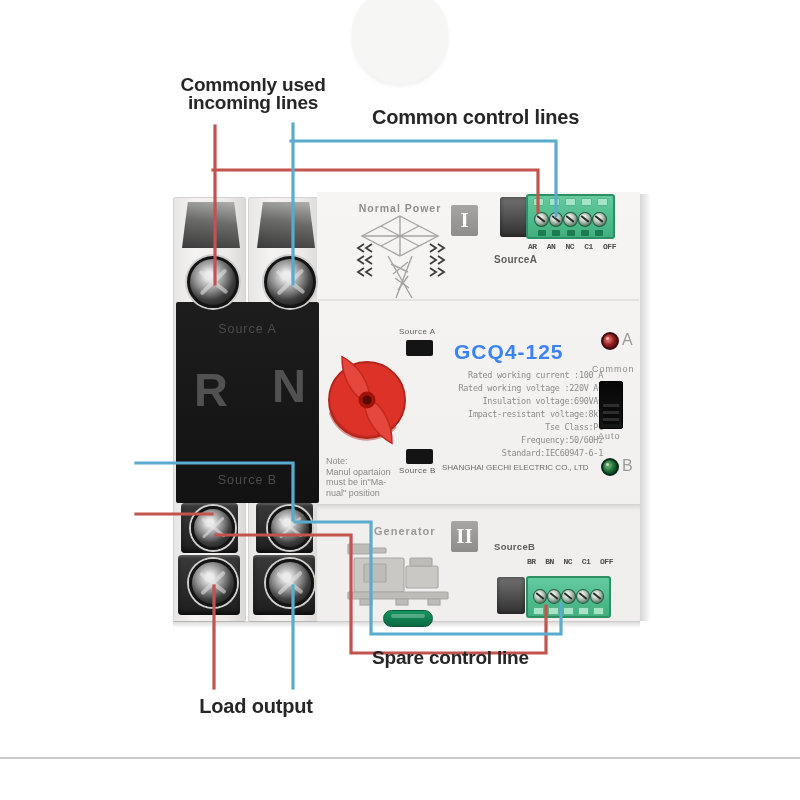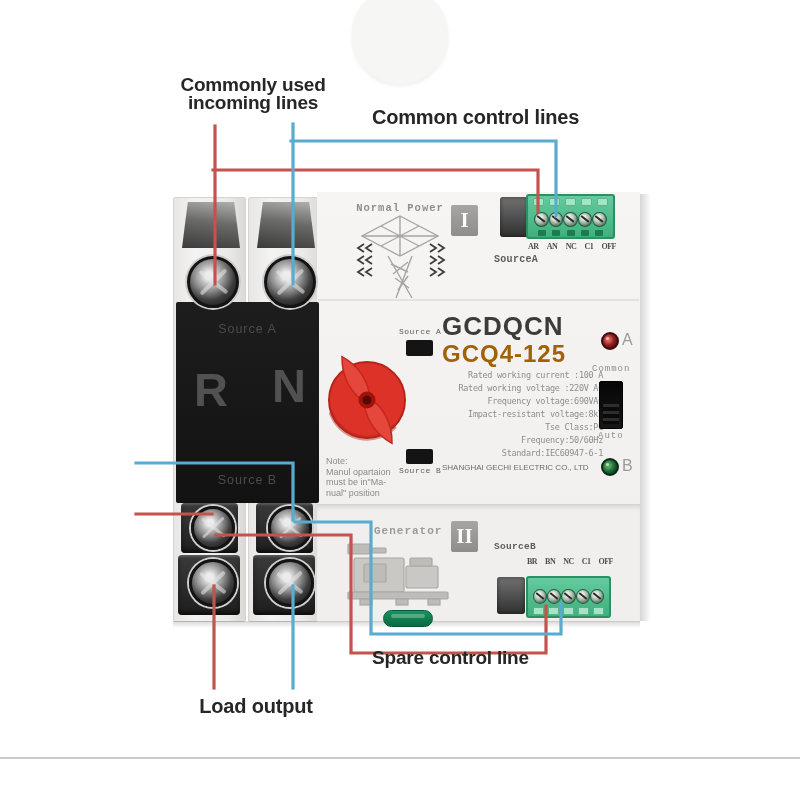--- a/index.html
+++ b/index.html
@@ -38,23 +38,23 @@
   .tooth{width:11px;height:8px;background:#a6e3c7;border:1px solid #57b388;border-radius:1px}
   .notches{position:absolute;left:10px;right:10px;display:flex;justify-content:space-between}
   .notch{width:8px;height:6px;background:#1f7a52;border-radius:1px}
   .gscrew-row{position:absolute;display:flex;justify-content:space-between}
   .gscrew{position:relative;width:15px;height:15px;border-radius:50%;
           background:radial-gradient(circle at 40% 35%,#e7ebe3 0 18%,#a9bcae 45%,#5d7767 75%,#3c5748);
           border:1px solid #1f5c3f}
   .gscrew::after{content:"";position:absolute;left:8%;top:42%;width:82%;height:15%;
           background:#2c2c2c;transform:rotate(38deg);border-radius:1px}
   .tl-row{position:absolute;z-index:5;display:flex;justify-content:space-between;font-size:8px;font-weight:700;
-          color:#4f4f4d;font-family:Liberation Serif, serif;letter-spacing:-0.5px}
+          color:#4f4f4d;font-family:Liberation Mono, monospace;letter-spacing:-0.5px}
   
-  .mono{font-family:Liberation Mono, monospace}
+  .mono{font-family:Liberation Sans, sans-serif}
   .roman{position:absolute;z-index:5;width:27px;height:31px;color:#fbfbfa;border-radius:2px;
          background:linear-gradient(180deg,#a6a5a3,#8e8d8b);display:flex;align-items:center;justify-content:center;
          font-family:"Liberation Serif",serif;font-weight:700;font-size:21px}
   .spec-list{position:absolute;z-index:5;width:161px;font-family:"DejaVu Sans Mono",monospace;
              font-size:8.5px;letter-spacing:-0.3px;color:#8f8d8a;line-height:13px}
   .spec-row{display:flex;justify-content:flex-end}
   .blk-label{position:absolute;color:#4c4c4c;z-index:3}
   .led{position:absolute;z-index:5;width:18px;height:18px;border-radius:50%}
   .led::before{content:"";position:absolute;left:22%;top:24%;width:22%;height:22%;border-radius:50%;
                background:rgba(255,232,232,.7)}
@@ -170,34 +170,33 @@
     <g transform="rotate(-30 50 54)">
       <path d="M50 4 C61 22 60 42 53 54 C60 66 61 86 50 104 C39 86 40 66 47 54 C40 42 39 22 50 4 Z" fill="#e6473c" stroke="#c3271d" stroke-width="1.5"></path>
     </g>
     <circle cx="50" cy="54" r="8.5" fill="#a11309"></circle>
     <circle cx="50" cy="54" r="4.5" fill="#570a04"></circle>
   </svg>
 
   <div class="abs mono" style="left:399px;top:327px;font-size:8px;color:#5e5e5c;letter-spacing:.5px;z-index:5">Source A</div>
   <div class="abs" style="left:406px;top:340px;width:27px;height:16px;background:#141414;border-radius:2px;z-index:5"></div>
 
-  <div class="abs" style="left:442px;top:311px;font-size:26px;font-weight:700;color:#3b3b3b;letter-spacing:1px;z-index:5">GCDQCN</div>
-  <div class="abs" style="left:442px;top:340px;font-size:24px;font-weight:700;color:#a16207;letter-spacing:1px;z-index:5">GCQ4-125</div>
+  <div class="abs" style="left:454px;top:340px;font-size:21px;font-weight:700;color:#3b82f6;letter-spacing:1px;z-index:5">GCQ4-125</div>
 
   <div class="spec-list" style="left:442px;top:369px">
     <div class="spec-row">
         <span>Rated working current :</span>
         <span>100  A</span>
       </div>
     <div class="spec-row">
         <span>Rated working voltage :</span>
         <span>220V AC</span>
       </div>
     <div class="spec-row">
-        <span>Frequency voltage:</span>
+        <span>Insulation voltage:</span>
         <span>690VAC</span>
       </div>
     <div class="spec-row">
         <span>Impact-resistant voltage:</span>
         <span>8kV</span>
       </div>
     <div class="spec-row">
         <span>Tse Class:</span>
         <span>PC</span>
       </div>

